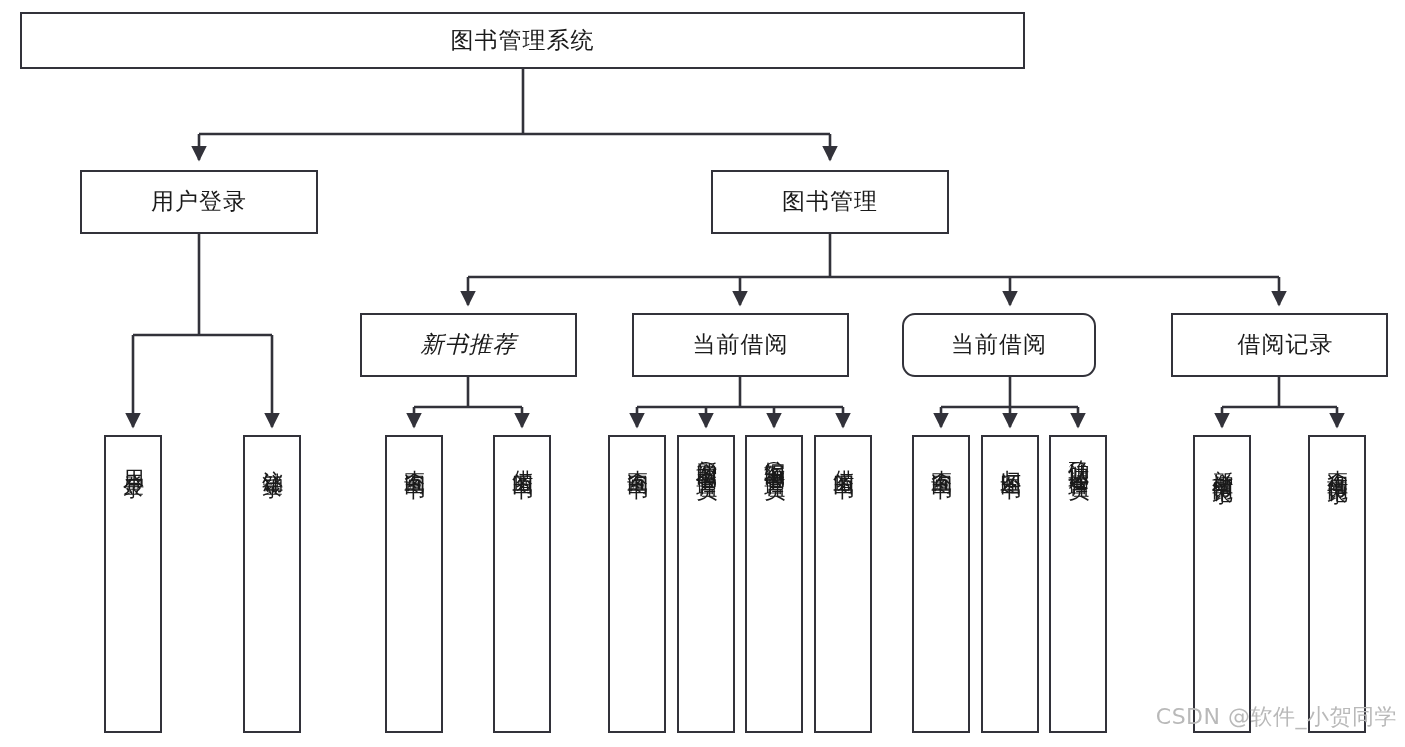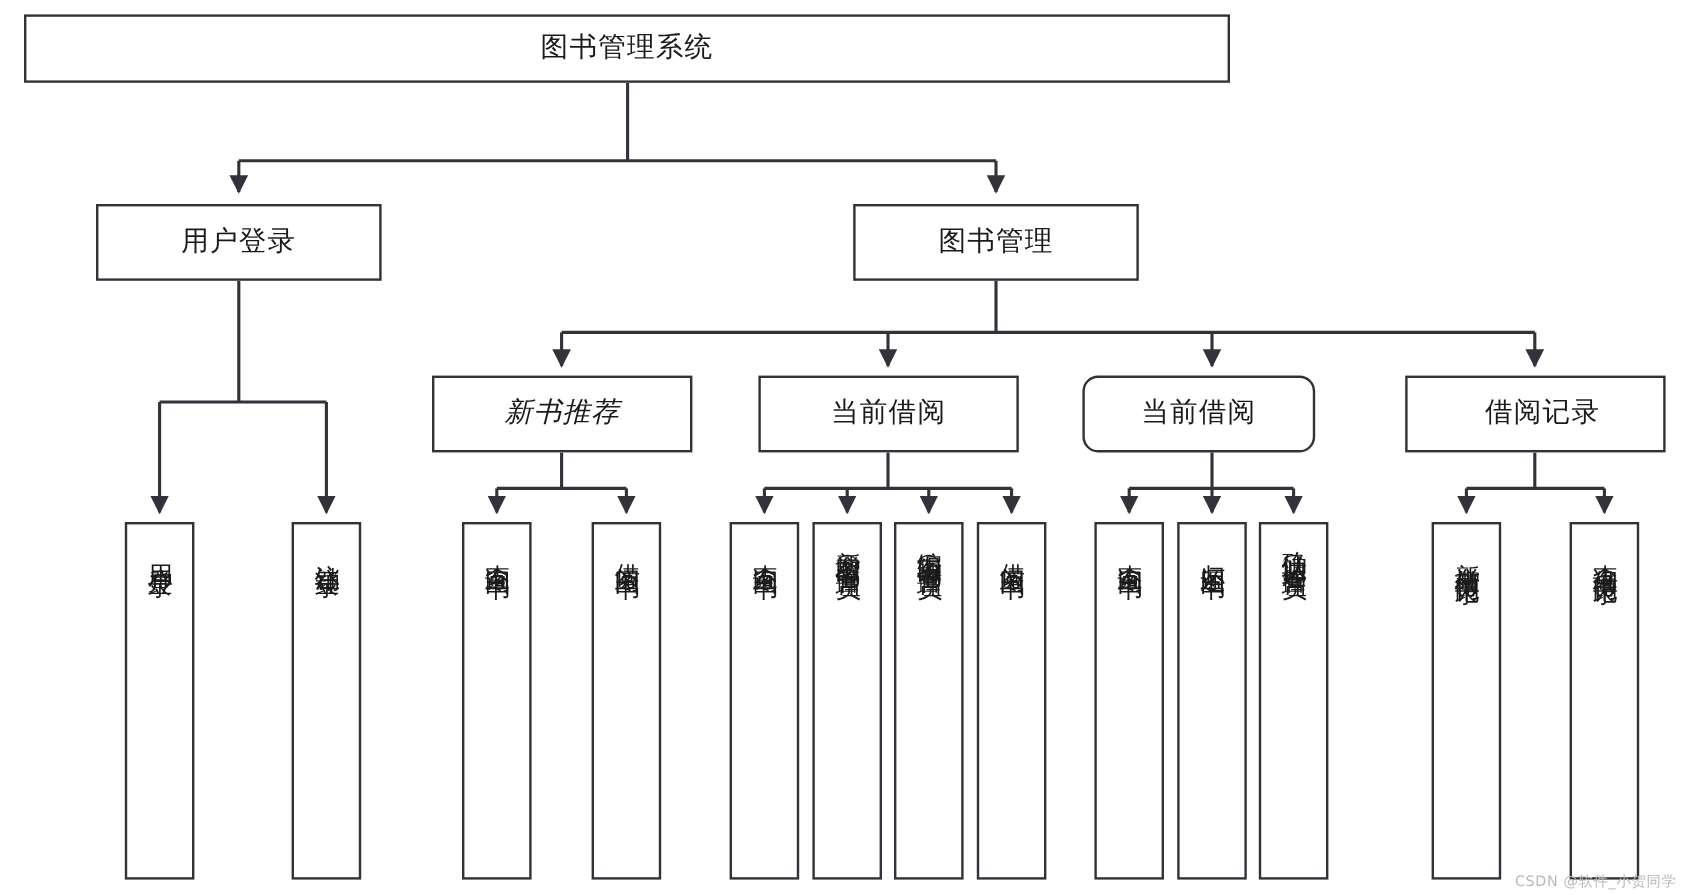--- a/index.html
+++ b/index.html
@@ -59,22 +59,22 @@
     white-space: nowrap;
     display: block;
     margin-top: 14px;
   }
   .leaf.tall .leaf-text {
     margin-top: 4px;
   }
   .watermark {
     position: absolute;
     right: 8px;
-    bottom: 4px;
-    font-size: 12px;
+    bottom: 15px;
+    font-size: 22px;
     color: #b9b9b9;
     letter-spacing: 0.5px;
     white-space: nowrap;
     pointer-events: none;
   }
 </style>
 </head>
 <body>
 
 <div id="diagram-root">

